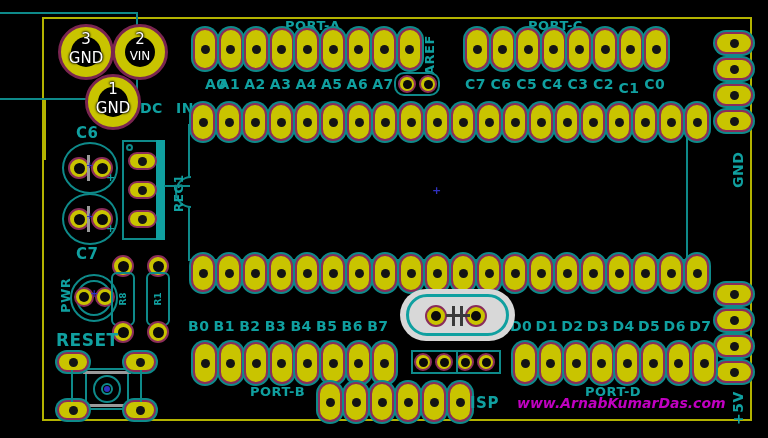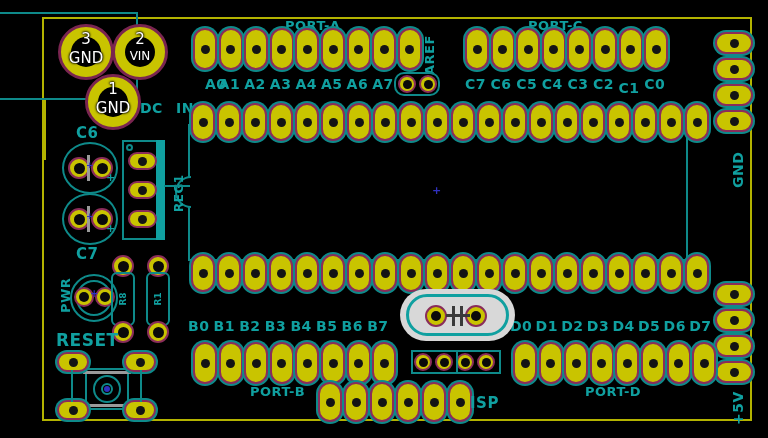--- a/index.html
+++ b/index.html
@@ -562,14 +562,15 @@
       </div>
       <div class="pad pad-ob" style="position: absolute; width: 24px; height: 40px; left: 104px; top: 0px;">
         <div class="hole" style="width: 9px; height: 9px;"></div>
       </div>
       <div class="pad pad-ob" style="position: absolute; width: 24px; height: 40px; left: 130px; top: 0px;">
         <div class="hole" style="width: 9px; height: 9px;"></div>
       </div>
     </div>
   <div class="abs silk" style="left:470px;top:394px;font-size:15px;">ISP</div>
 
+  <div class="abs magenta" style="left:517px;top:395px;font-size:14px;">www.ArnabKumarDas.com</div>
 
 </div>
 
 </body></html>

